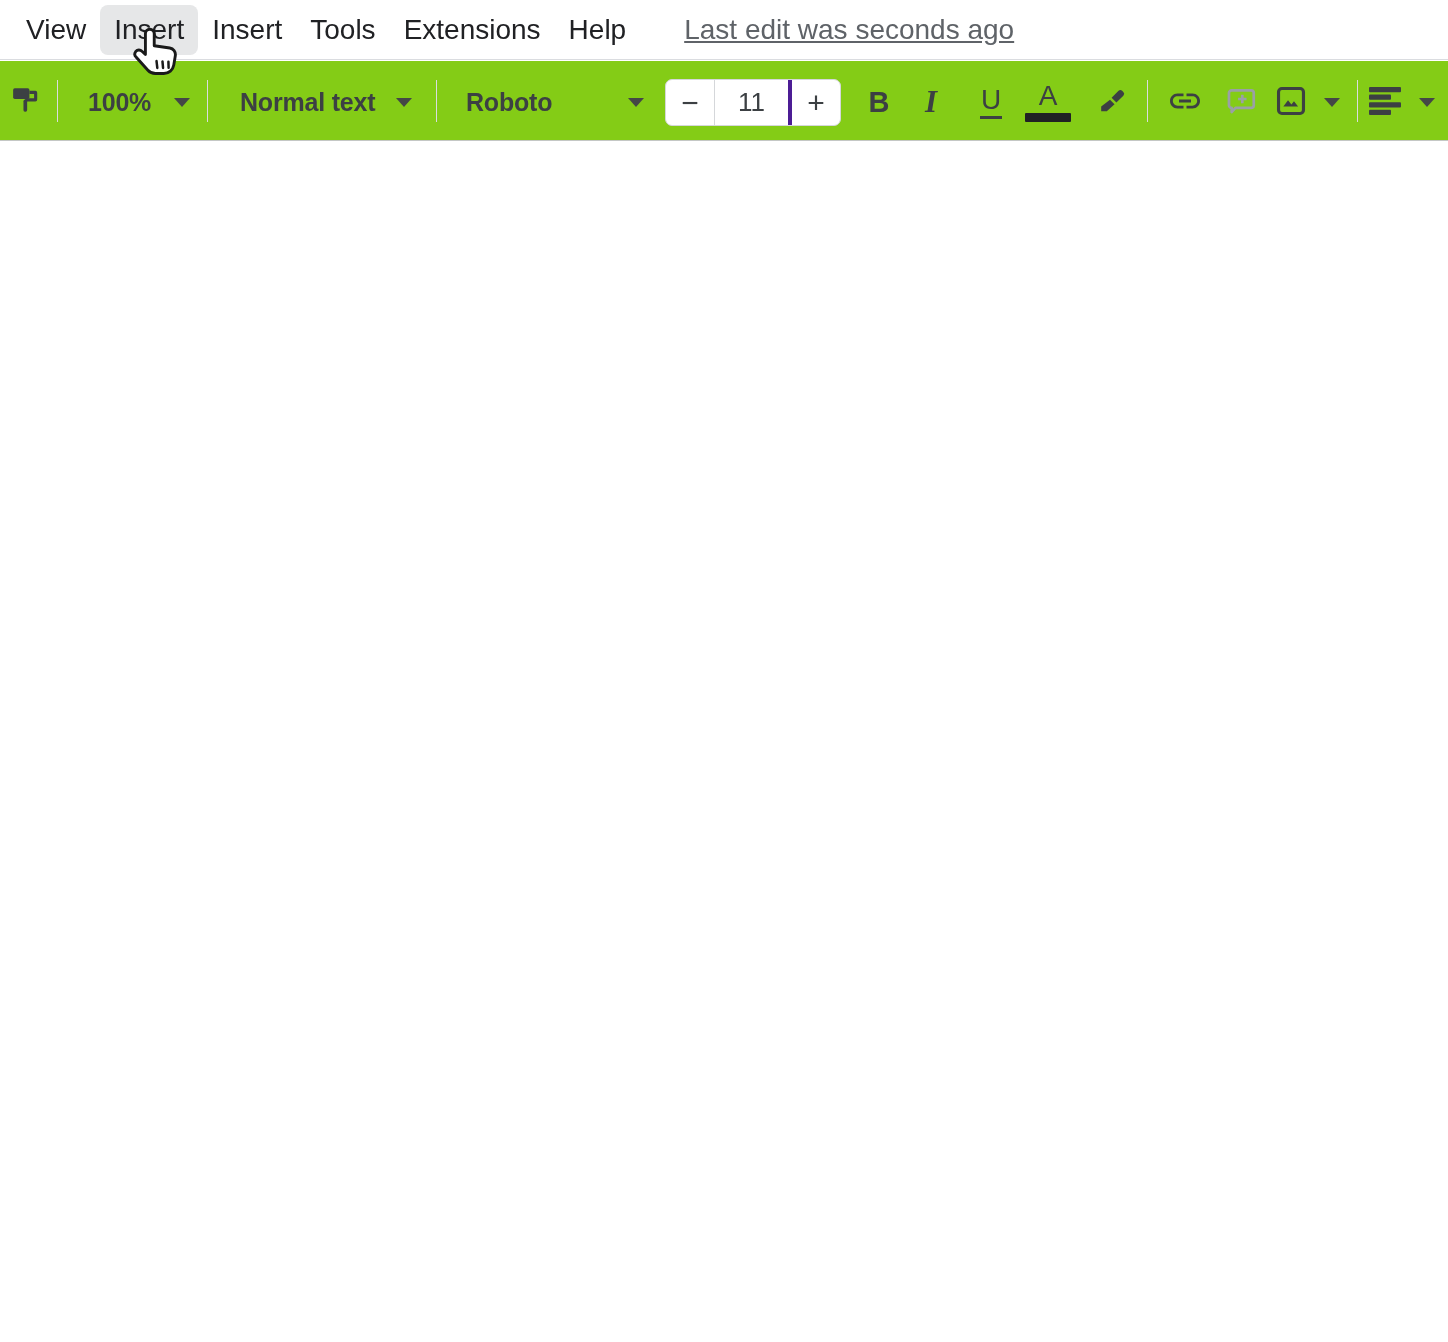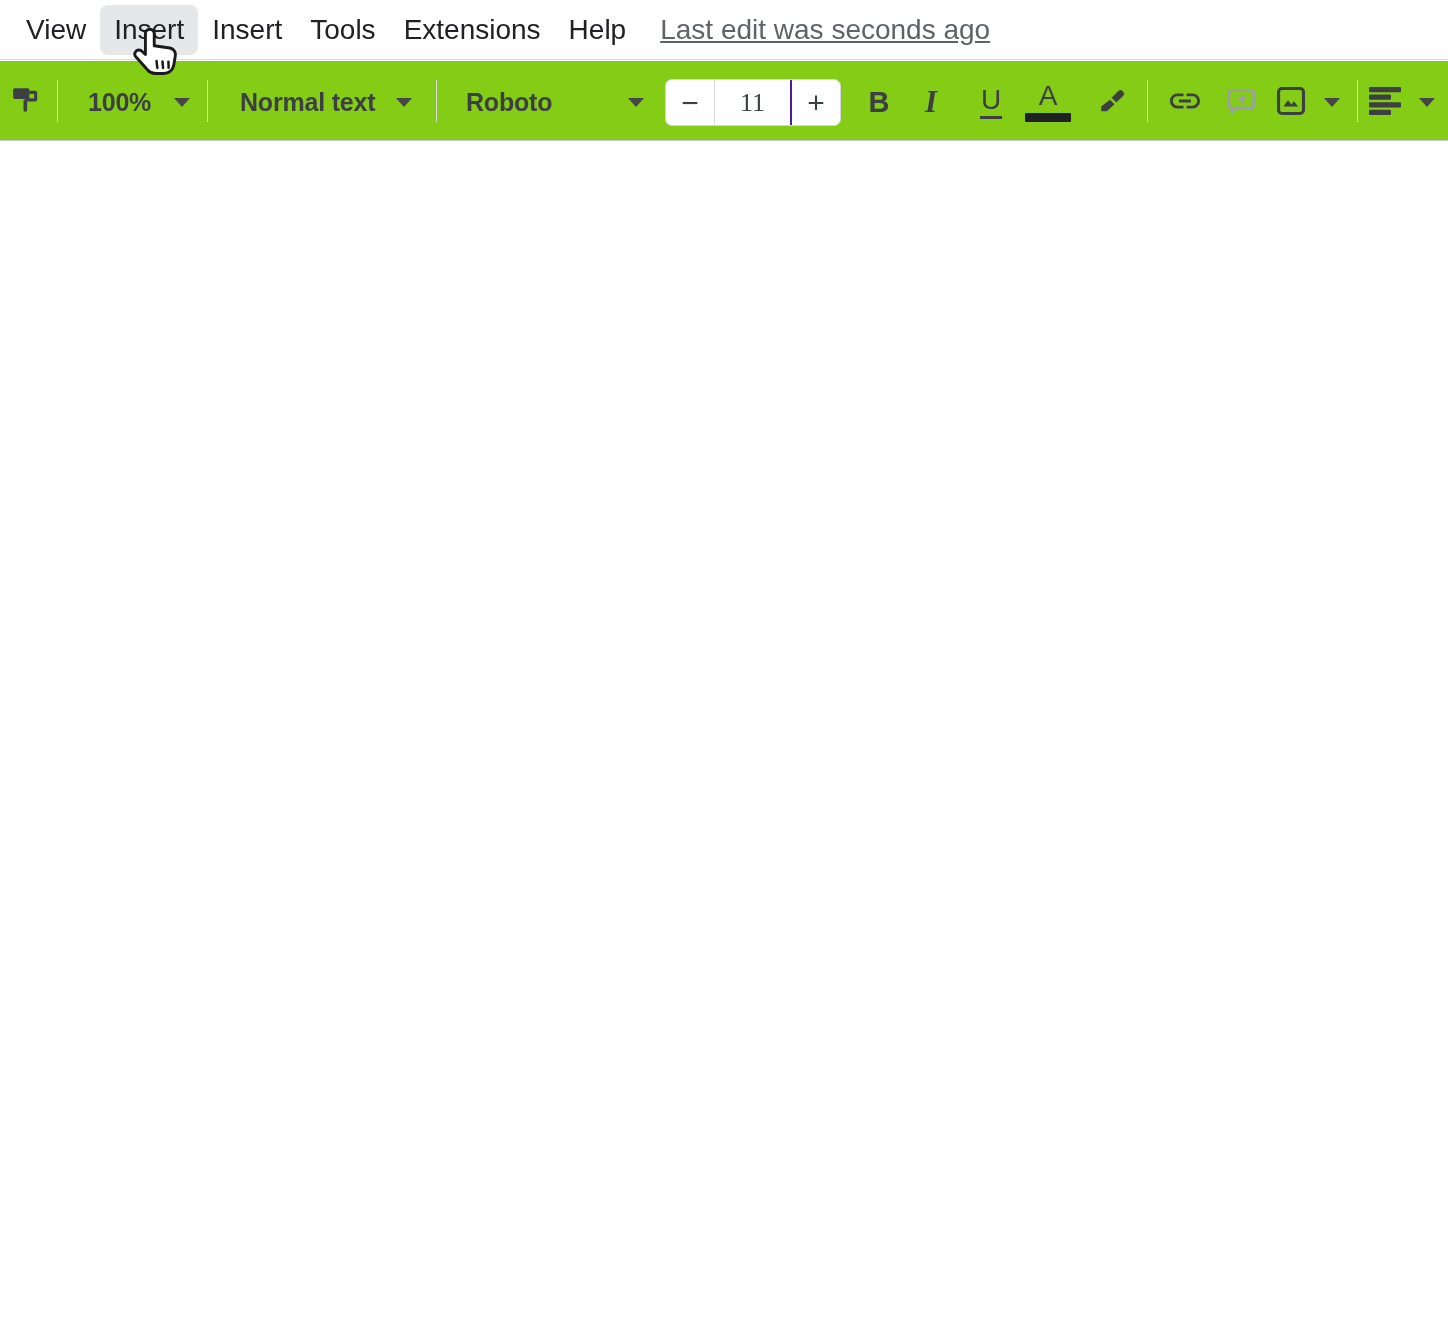--- a/index.html
+++ b/index.html
@@ -13,21 +13,21 @@
     position:absolute;left:0;top:0;width:1448px;height:60px;
     display:flex;align-items:center;padding-left:12px;box-sizing:border-box;
     border-bottom:1px solid #dadce0;background:#fff;
   }
   .menu-item{
     font-size:28px;color:#202124;padding:0 14px;height:50px;line-height:50px;
     border-radius:8px;white-space:nowrap;cursor:default;
   }
   .menu-item.hovered{background:#e6e7e8;}
   .last-edit{
-    font-size:28px;color:#5f6368;margin-left:20px;text-decoration:underline;
+    font-size:28px;color:#5f6368;margin-left:44px;text-decoration:underline;
     white-space:nowrap;cursor:default;
   }
   
   .toolbar{
     position:absolute;left:0;top:61px;width:1448px;height:80px;
     background:#84cc16;border-bottom:1px solid #c4c7c5;box-sizing:border-box;
   }
   .vdiv{position:absolute;top:19px;width:1px;height:42px;background:#dadce0;}
   .tb-btn{
     position:absolute;top:17px;width:48px;height:48px;border:none;background:transparent;
@@ -46,21 +46,21 @@
   }
   .stepper{
     position:absolute;left:665px;top:18px;width:176px;height:47px;box-sizing:border-box;
     border:1.5px solid #d5d7da;border-radius:7px;display:flex;align-items:stretch;background:#fff;
   }
   .stepper .cell{
     display:flex;align-items:center;justify-content:center;border:none;background:transparent;
     font-family:"Liberation Sans",sans-serif;color:#3c4043;
   }
   .stepper .dec,.stepper .inc{flex:0 0 48px;font-size:30px;font-weight:500;}
-  .stepper .val{flex:1 1 auto;border-left:1px solid #d5d7da;border-right:2px solid #4c1d95;font-size:26px;font-weight:500;font-family:Liberation Serif, serif;}
+  .stepper .val{flex:1 1 auto;border-left:1px solid #d5d7da;border-right:4px solid #4c1d95;font-size:26px;font-weight:500;}
   .glyph-b{font-size:29px;font-weight:700;}
   .glyph-i{font-family:"Liberation Serif",serif;font-style:italic;font-size:31px;font-weight:600;padding-right:4px;}
   .glyph-u{font-size:28px;font-weight:500;border-bottom:3px solid #3c4043;padding:0 1px 1px 1px;line-height:1.05;}
   .textcolor{display:flex;flex-direction:column;align-items:center;gap:3px;}
   .textcolor .a{font-size:28px;font-weight:500;line-height:1;color:#3c4043;}
   .textcolor .bar{width:46px;height:9px;background:#202124;border-radius:1px;}
   .wide-btn{
     position:absolute;top:17px;height:48px;border:none;background:transparent;padding:0;
     display:flex;align-items:center;justify-content:space-between;
   }

